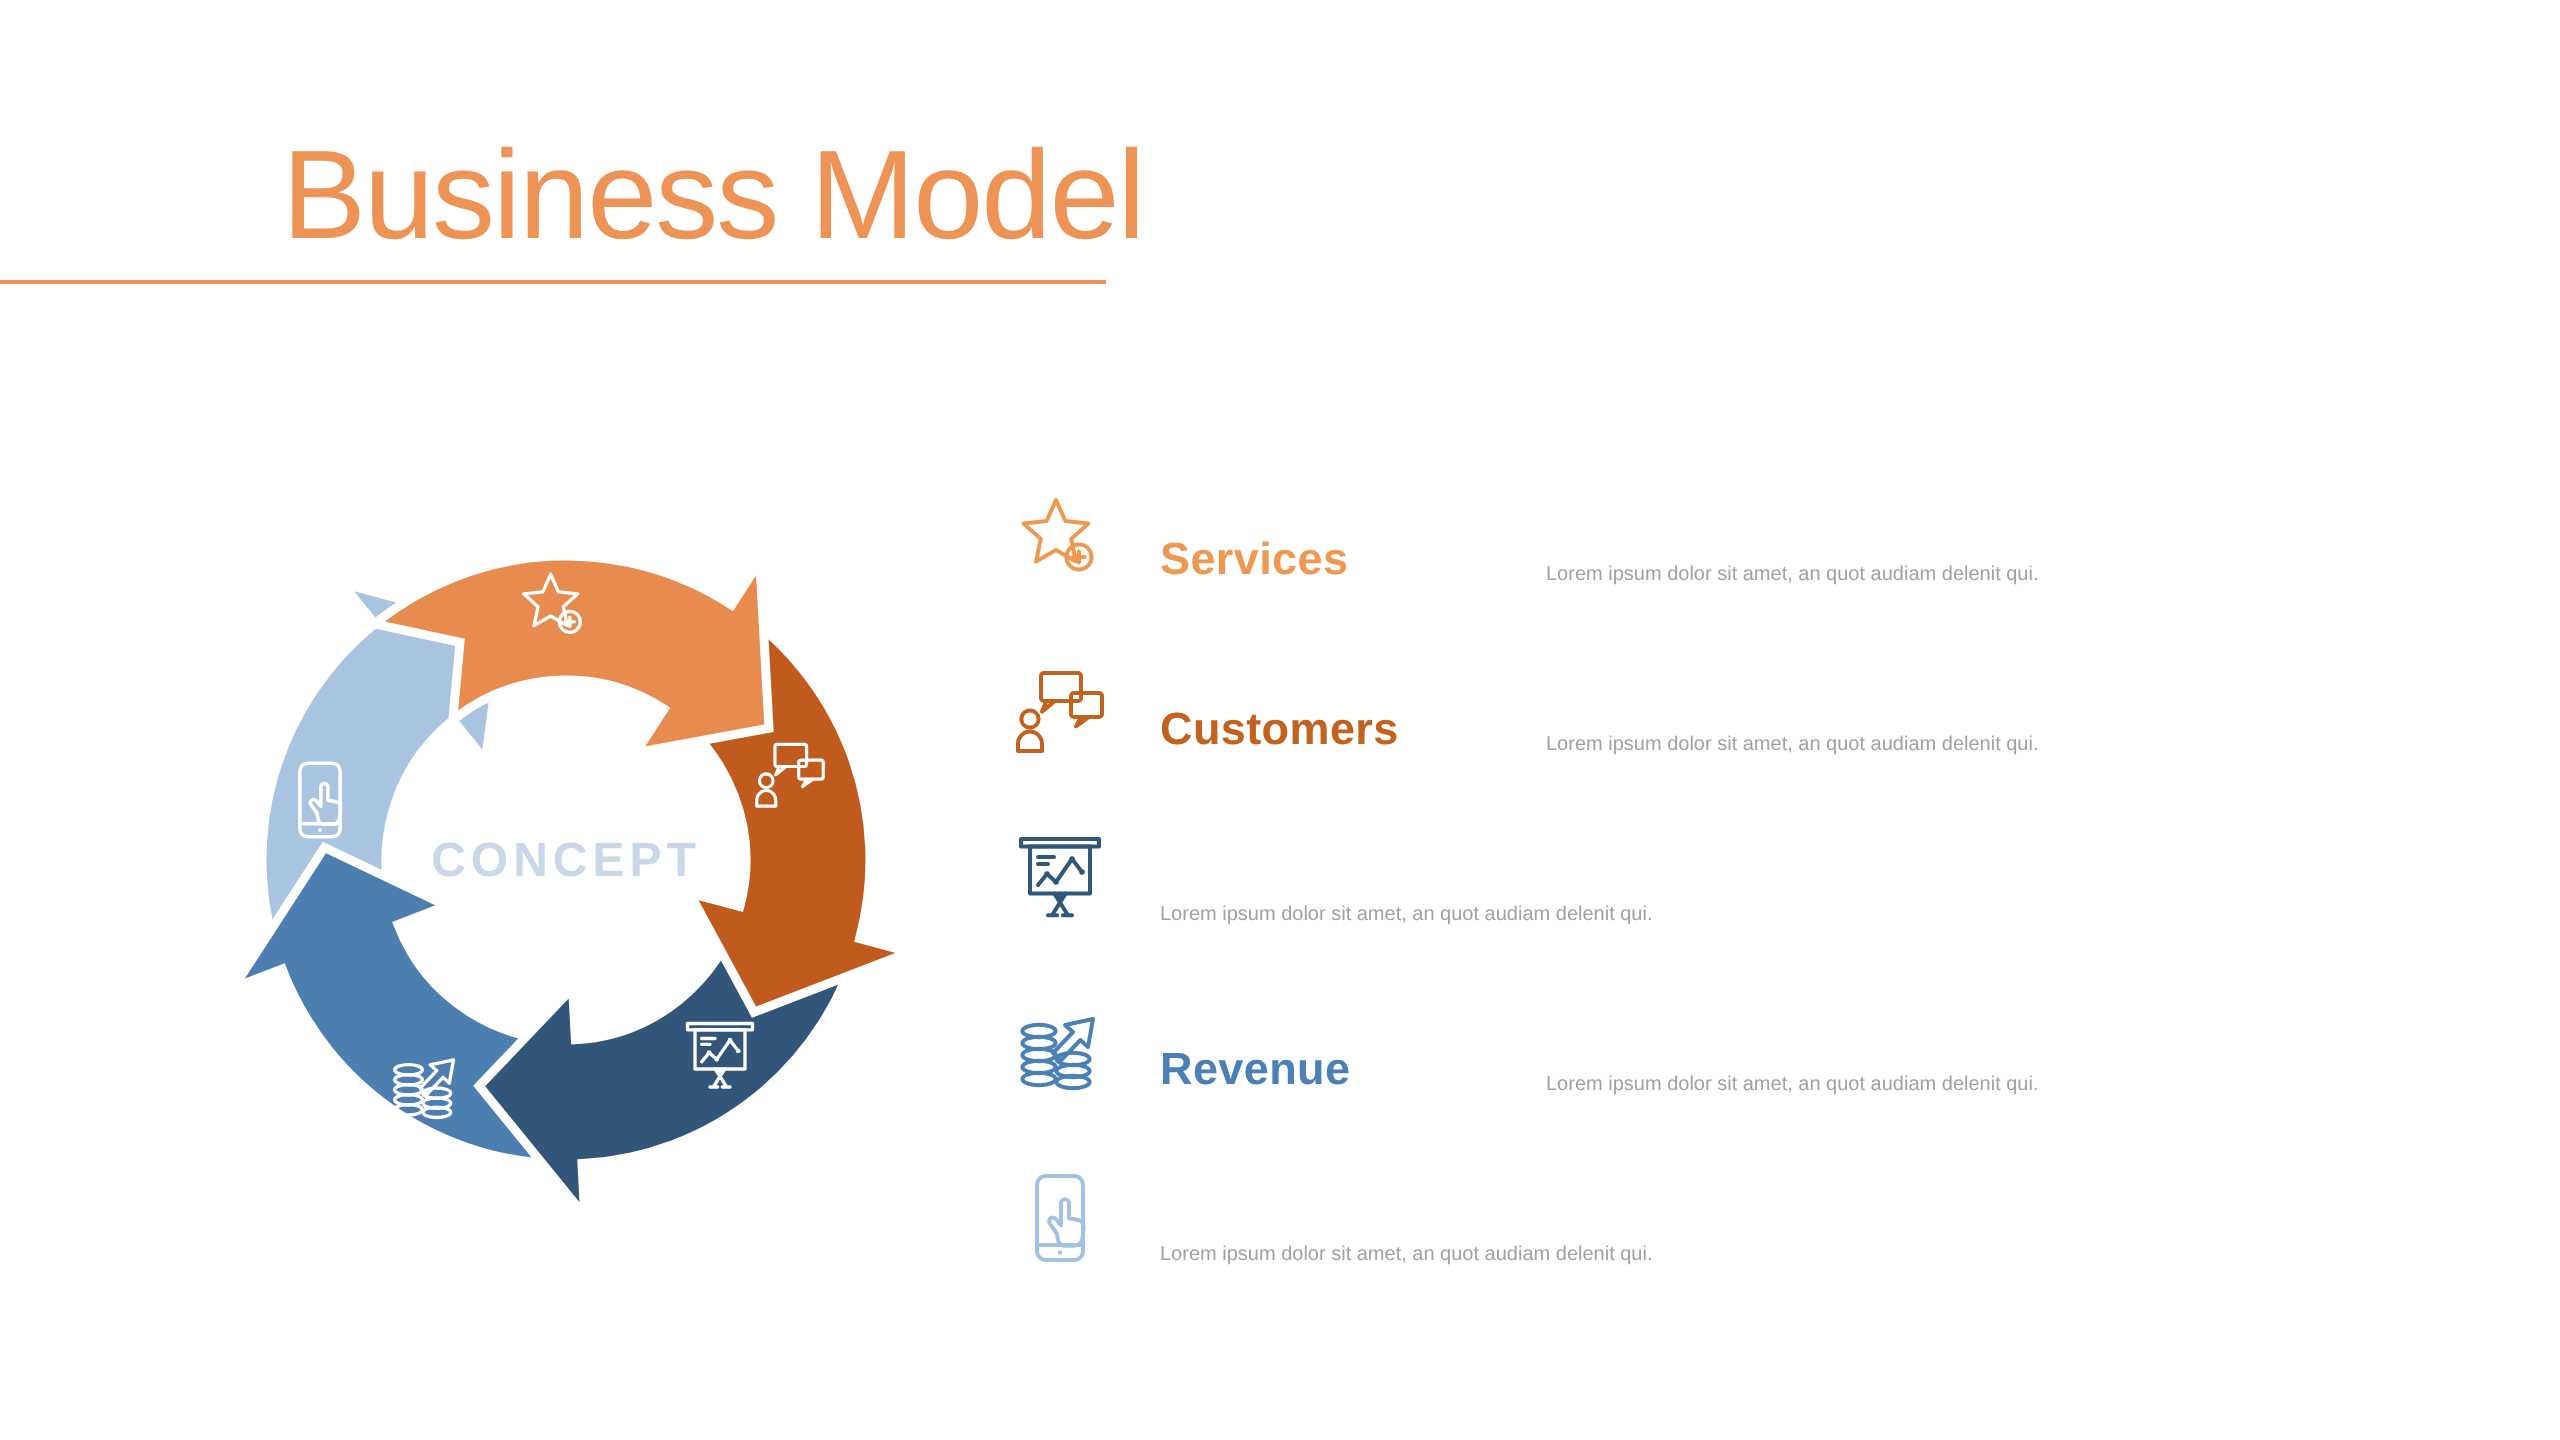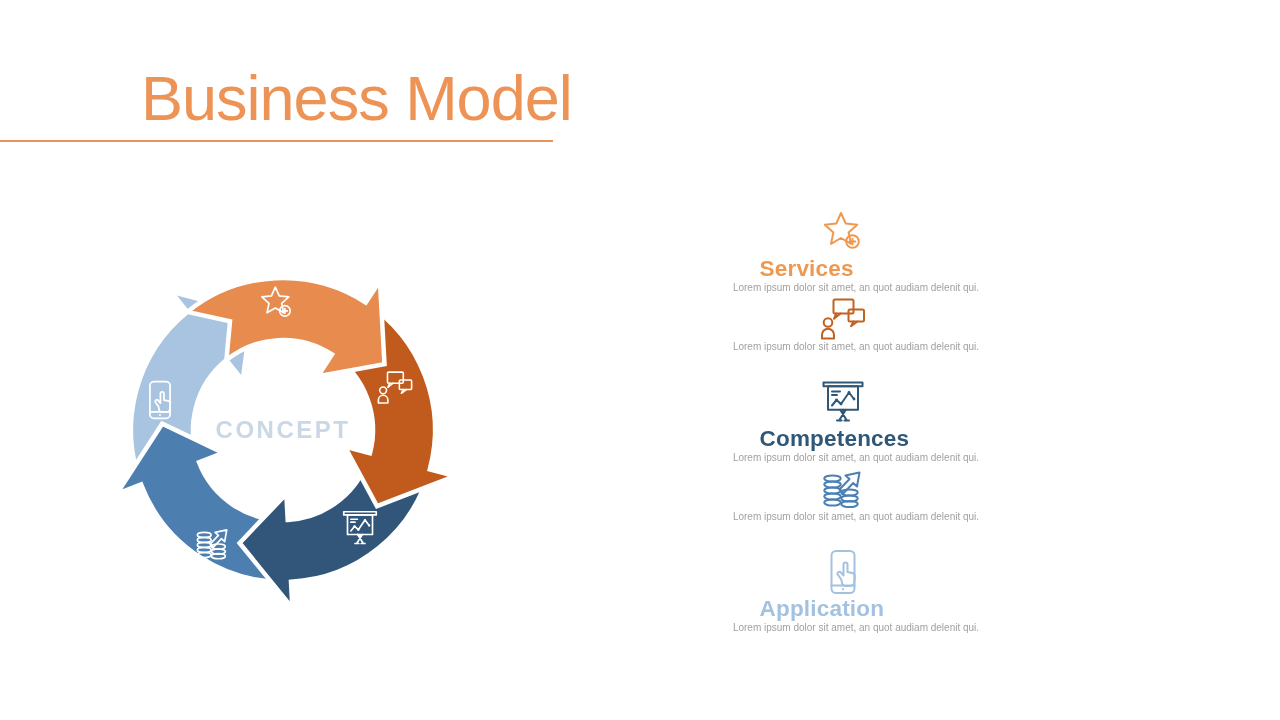--- a/index.html
+++ b/index.html
@@ -19,21 +19,21 @@
     position:absolute; left:58px; top:225px; width:460px; height:420px;
   }
   #concept-text {
     font-size:24px; font-weight:600; letter-spacing:2.5px;
     font-family:"Liberation Sans", sans-serif;
   }
   .circle-icon { color:#ffffff; }
   .items {
     position:absolute; left:506px; top:208px; width:700px;
   }
-  .item-row { display:flex; align-items:center; height:85px;flex-direction:column; }
+  .item-row { display:flex; align-items:flex-end; height:85px; }
   .item-icon { width:48px; height:48px; flex:none; margin-right:26px; }
   .item-label {
     width:193px; flex:none;
     font-size:22.5px; font-weight:700; letter-spacing:0.2px;
   }
   .item-desc {
     font-size:10px; font-weight:400; letter-spacing:0px; white-space:nowrap;
   }
   
   .ic  { stroke:currentColor; fill:none; stroke-width:2; stroke-linecap:round; }
@@ -114,35 +114,35 @@
     <svg class="item-icon" viewBox="0 0 48 48" style="color: rgb(238, 153, 81);">
         <use href="#sym-star-plus"></use>
       </svg>
     <div class="item-label" style="color: rgb(238, 153, 81);">Services</div>
     <div class="item-desc" style="color: rgb(161, 161, 162);">Lorem ipsum dolor sit amet, an quot audiam delenit qui.</div>
   </div>
   <div class="item-row">
     <svg class="item-icon" viewBox="0 0 48 48" style="color: rgb(194, 98, 31);">
         <use href="#sym-chat-person"></use>
       </svg>
+    <div class="item-label" style="color: rgb(194, 98, 31);">Customers</div>
     <div class="item-desc" style="color: rgb(161, 161, 162);">Lorem ipsum dolor sit amet, an quot audiam delenit qui.</div>
   </div>
   <div class="item-row">
     <svg class="item-icon" viewBox="0 0 48 48" style="color: rgb(47, 88, 120);">
         <use href="#sym-presentation-chart"></use>
       </svg>
-    <div class="item-label" style="color: rgb(47, 88, 120);">Competences</div>
     <div class="item-desc" style="color: rgb(161, 161, 162);">Lorem ipsum dolor sit amet, an quot audiam delenit qui.</div>
   </div>
   <div class="item-row">
     <svg class="item-icon" viewBox="0 0 48 48" style="color: rgb(75, 128, 181);">
         <use href="#sym-coins-growth"></use>
       </svg>
+    <div class="item-label" style="color: rgb(75, 128, 181);">Revenue</div>
     <div class="item-desc" style="color: rgb(161, 161, 162);">Lorem ipsum dolor sit amet, an quot audiam delenit qui.</div>
   </div>
   <div class="item-row">
     <svg class="item-icon" viewBox="0 0 48 48" style="color: rgb(163, 194, 224);">
         <use href="#sym-phone-tap"></use>
       </svg>
-    <div class="item-label" style="color: rgb(163, 194, 224);">Application</div>
     <div class="item-desc" style="color: rgb(161, 161, 162);">Lorem ipsum dolor sit amet, an quot audiam delenit qui.</div>
   </div>
 </div>
 
 </body></html>

